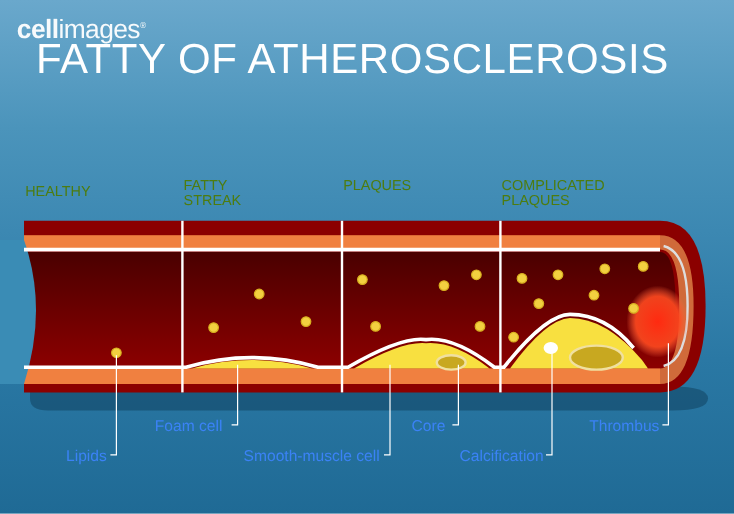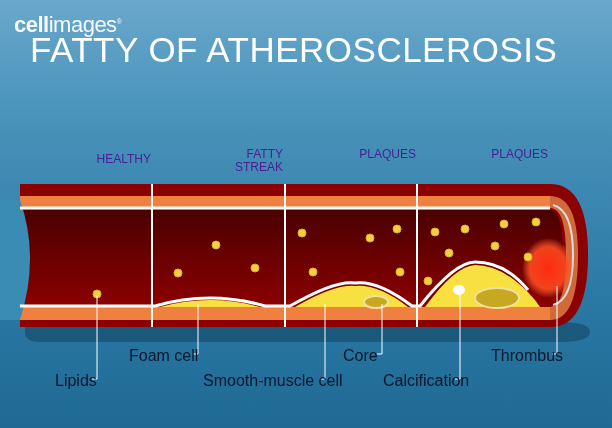--- a/index.html
+++ b/index.html
@@ -3,41 +3,42 @@
 <meta charset="utf-8">
 <style>
   html,body{margin:0;padding:0;}
   body{width:612px;height:428px;overflow:hidden;position:relative;
     background:linear-gradient(180deg,#6aa8cc 0%,#4b94bb 25%,#3c88b2 45%,#2a78a4 70%,#1f6a95 100%);
     font-family:"Liberation Sans",sans-serif;}
   .logo{position:absolute;left:14px;top:12px;color:#fff;font-size:22px;letter-spacing:-0.5px;opacity:.95;}
   .logo b{font-weight:bold;}
   .logo span{font-weight:normal;margin-top:20px;}
   .title{position:absolute;left:30px;top:30px;color:#fff;font-size:35px;letter-spacing:0.5px;white-space:nowrap;}
-  .stage{position:absolute;top:148px;color:#4c1d95;font-size:12px;text-align:right;line-height:13px;width:130px;}
+  .stage{position:absolute;top:148px;color:#4d7c0f;font-size:12px;text-align:left;line-height:13px;width:130px;}
   svg.artery{position:absolute;left:0;top:0;}
-  .lbl{position:absolute;color:#0f172a;font-size:16px;white-space:nowrap;}
+  .lbl{position:absolute;color:#3b82f6;font-size:13px;white-space:nowrap;}
 </style>
 </head>
 <body>
 
 <div class="logo"><b>cell</b><span>images</span><sup style="font-size:7px">®</sup></div>
 <div class="title">FATTY OF ATHEROSCLEROSIS</div>
 
 <div class="stage" style="left:21px;top:153px">
     <div>HEALTHY</div>
   </div>
 <div class="stage" style="left:153px">
     <div>FATTY</div>
     <div>STREAK</div>
   </div>
 <div class="stage" style="left:286px">
     <div>PLAQUES</div>
   </div>
 <div class="stage" style="left:418px">
+    <div>COMPLICATED</div>
     <div>PLAQUES</div>
   </div>
 
 <svg class="artery" width="612" height="428" viewBox="0 0 612 428">
   <defs>
     <linearGradient id="lum" x1="0" y1="0" x2="0" y2="1">
       <stop offset="0" stop-color="#4a0000"></stop>
         <stop offset="1" stop-color="#8a0000"></stop>
     </linearGradient>
     <radialGradient id="thr" cx="0.5" cy="0.5" r="0.5">

